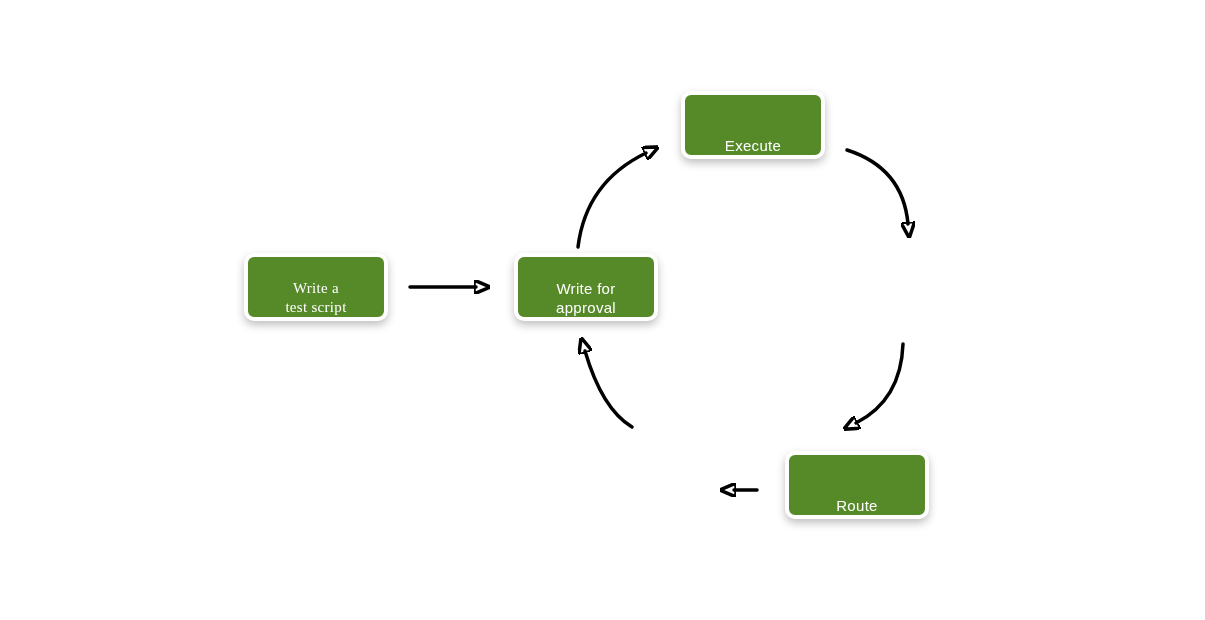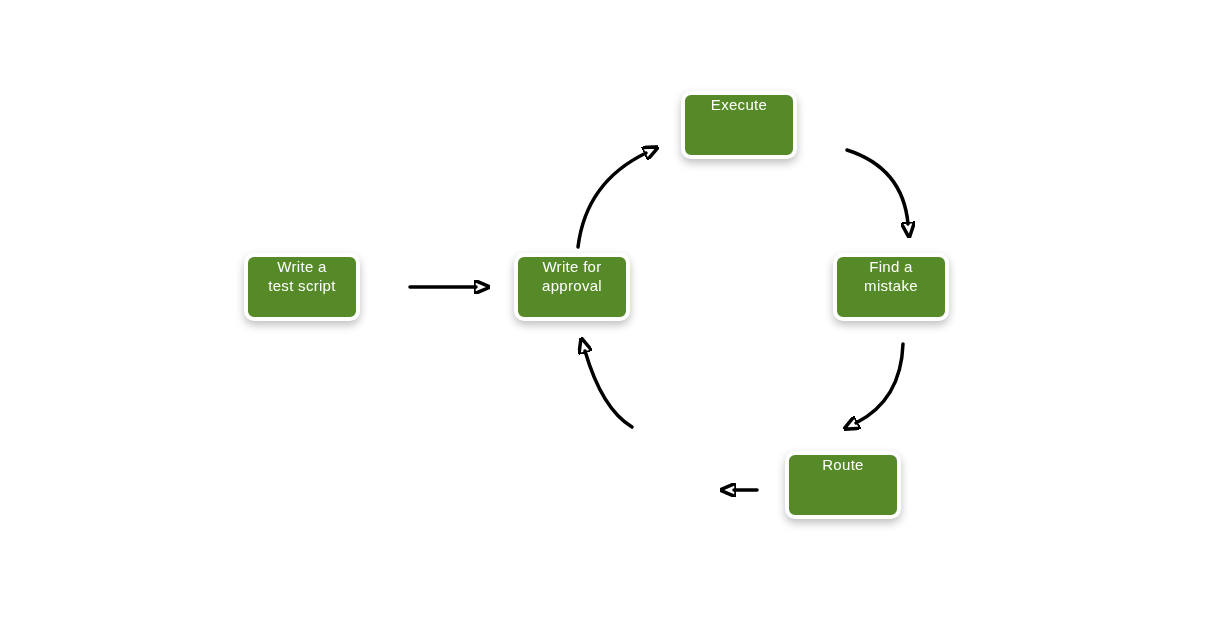--- a/index.html
+++ b/index.html
@@ -10,42 +10,42 @@
   }
   .canvas {
     position: relative;
     width: 1205px;
     height: 620px;
     background: #ffffff;
     overflow: hidden;
   }
   .node {
     position: absolute;
-    width: 116px;
+    width: 144px;
     height: 68px;
     box-sizing: border-box;
     background: #568a29;
     border: 4px solid #ffffff;
     border-radius: 10px;
     box-shadow: 0 4px 8px rgba(0, 0, 0, 0.25);
     display: flex;
-    align-items: flex-start;
+    align-items: flex-end;
     justify-content: center;
   }
   .node .label {
     color: #ffffff;
     font-size: 15px;
     line-height: 19px;
     letter-spacing: 0.3px;
     text-align: center;
     white-space: pre-line;
     user-select: none;
   }
   
-  .pos-write   { left: 244px; top: 253px; }
+  .pos-write   { left: 244px; top: 253px; font-family: Liberation Serif, serif; }
   .pos-route   { left: 514px; top: 253px; }
   .pos-execute { left: 681px; top: 91px;  }
   .pos-find    { left: 833px; top: 253px; }
   .pos-revise  { left: 785px; top: 451px; }
   .pos-fix     { left: 555px; top: 451px; }
 
   svg.arrows {
     position: absolute;
     left: 0;
     top: 0;
@@ -86,23 +86,19 @@
 
   <div class="node pos-route">
     <span class="label">Write for
 approval</span>
   </div>
 
   <div class="node pos-execute">
     <span class="label">Execute</span>
   </div>
 
-  <div class="node pos-find">
-    <span class="label">Find a
-mistake</span>
-  </div>
 
   <div class="node pos-revise">
     <span class="label">Route</span>
   </div>
 
 
 </div>
 
 </body></html>

